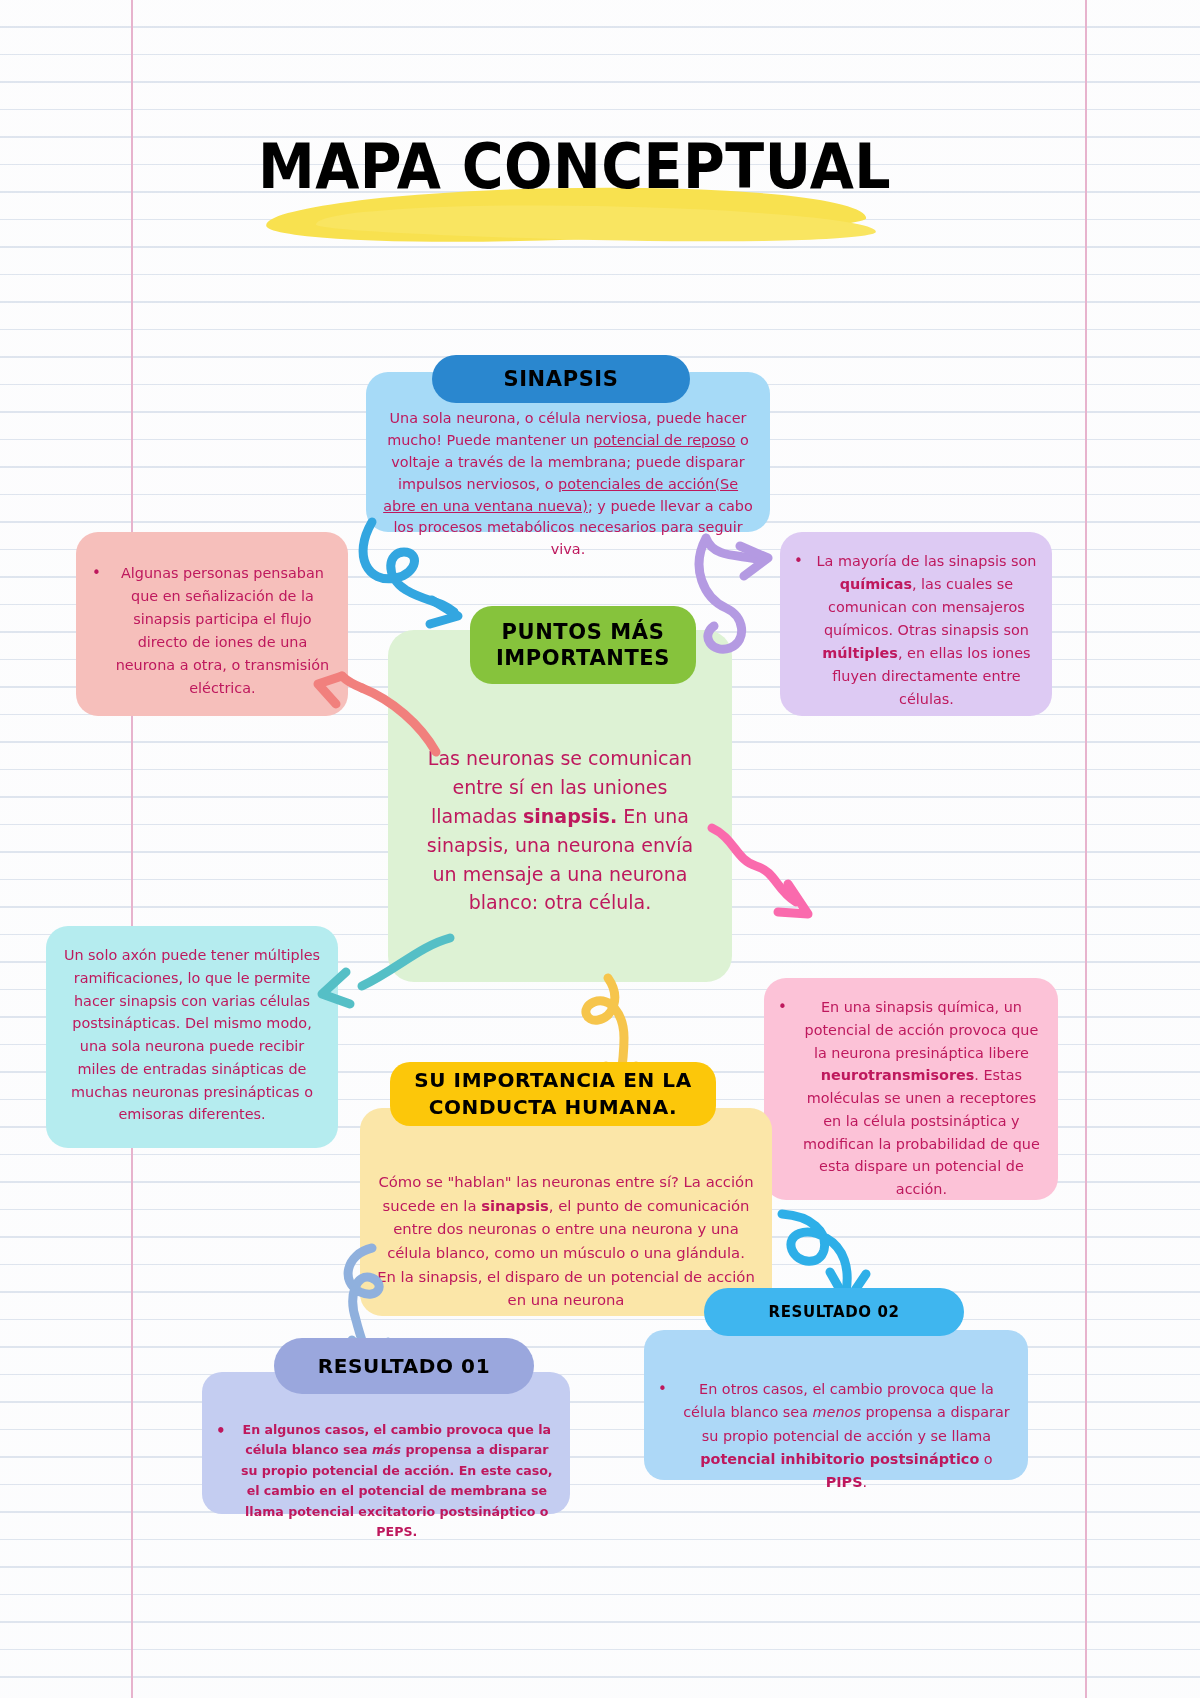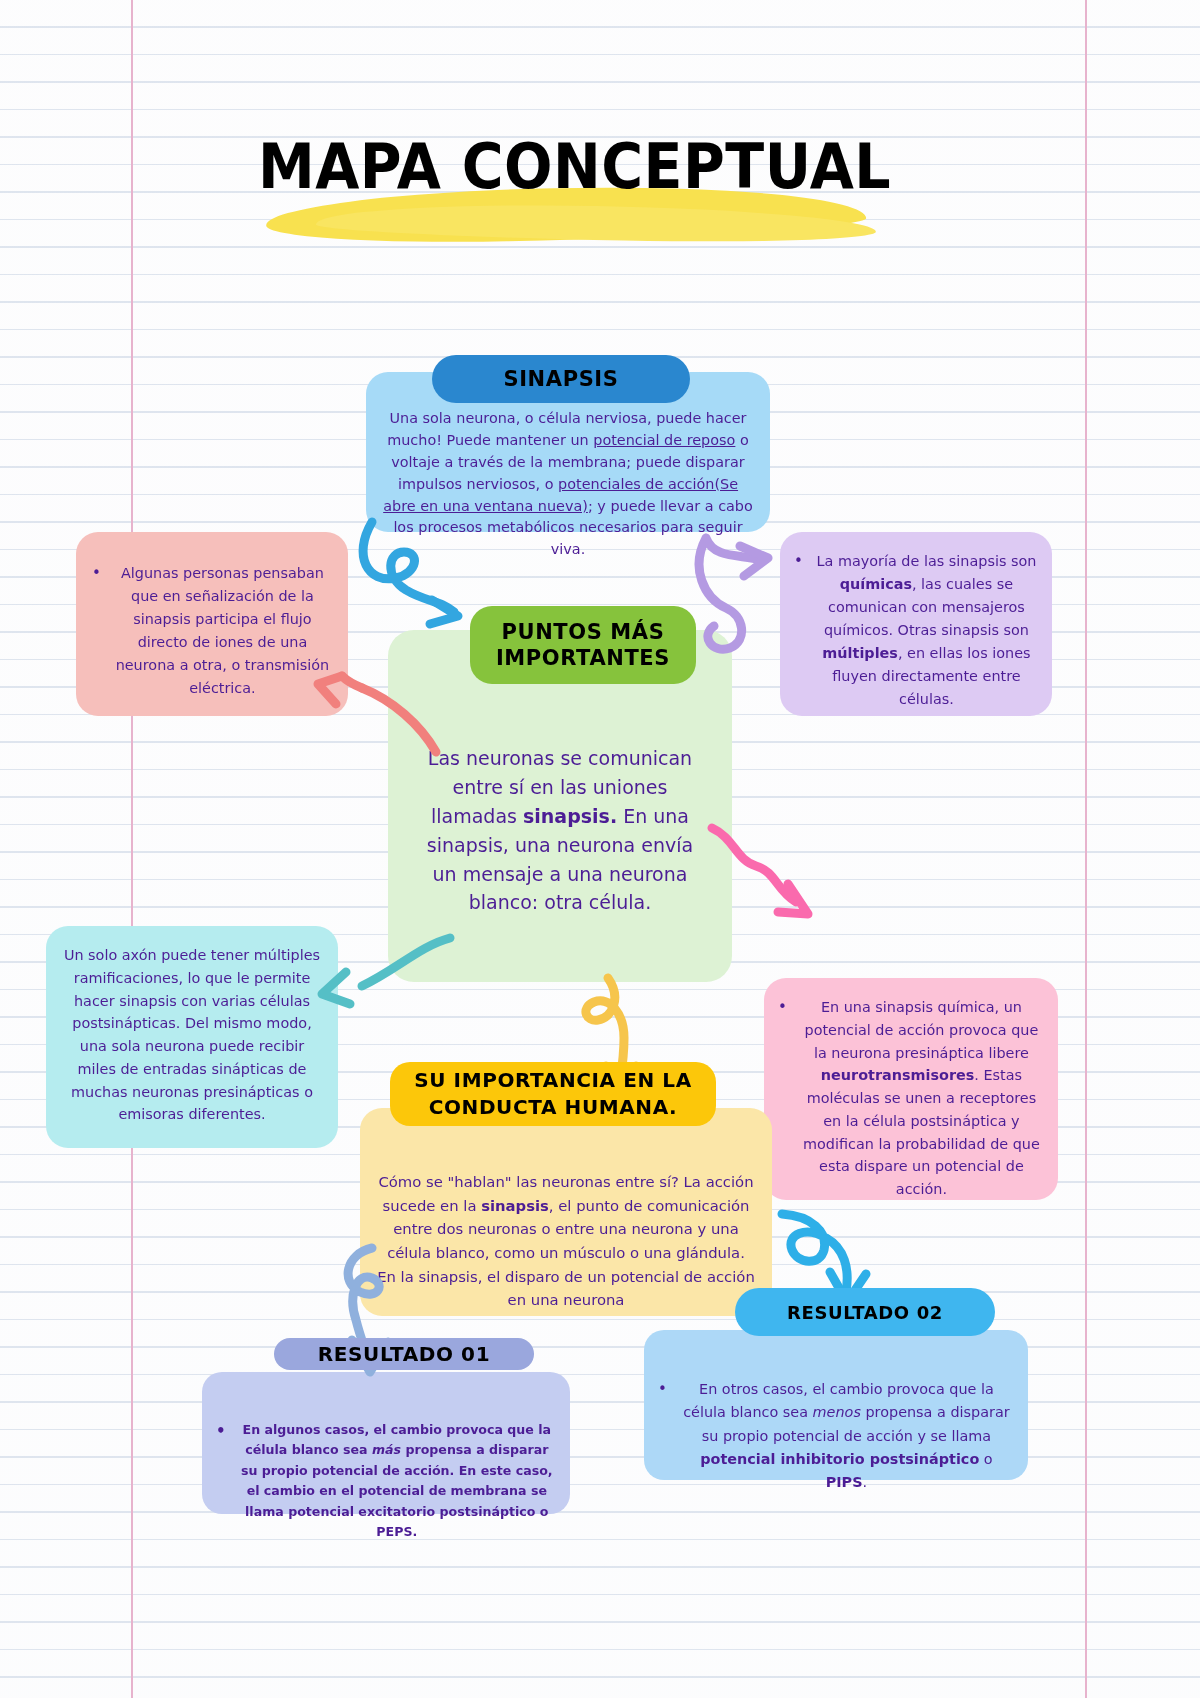--- a/index.html
+++ b/index.html
@@ -88,21 +88,21 @@
 
   
   .card {
     position: absolute;
     border-radius: 22px;
     box-sizing: border-box;
   }
   .card-body {
     font-size: 14.6px;
     line-height: 1.55;
-    color: #4c1d95;
+    color: #be185d;
     text-align: center;
     box-sizing: border-box;
   }
   .pill {
     position: absolute;
     border-radius: 40px;
     display: flex;
     align-items: center;
     justify-content: center;
     text-align: center;
@@ -204,35 +204,35 @@
   #body-yellow {
     position: absolute; left: 16px; top: 62px; width: 380px;
     font-size: 14.8px; line-height: 1.6;
   }
 
   #card-res1 {
     left: 202px; top: 1372px; width: 368px; height: 142px;
     background: #c4cdf1; border-radius: 20px;
   }
   #pill-res1 {
-    left: 274px; top: 1338px; width: 260px; height: 32px;
+    left: 274px; top: 1338px; width: 260px; height: 56px;
     background: #9aa7dd; font-size: 20px;
   }
   #body-res1 {
     position: absolute; left: 14px; top: 48px; width: 340px;
     font-size: 12.6px; line-height: 1.62; font-weight: 700;
   }
 
   #card-res2 {
     left: 644px; top: 1330px; width: 384px; height: 150px;
     background: #add8f7; border-radius: 20px;
   }
   #pill-res2 {
-    left: 735px; top: 1288px; width: 260px; height: 48px;
-    background: #3fb6ef; font-size: 18px;
+    left: 704px; top: 1288px; width: 260px; height: 48px;
+    background: #3fb6ef; font-size: 15px;
   }
   #body-res2 {
     position: absolute; left: 14px; top: 48px; width: 356px;
     font-size: 14.4px; line-height: 1.62;
   }
 
   
   .arrow-layer {
     position: absolute; left: 0; top: 0;
     width: 1200px; height: 1698px;

